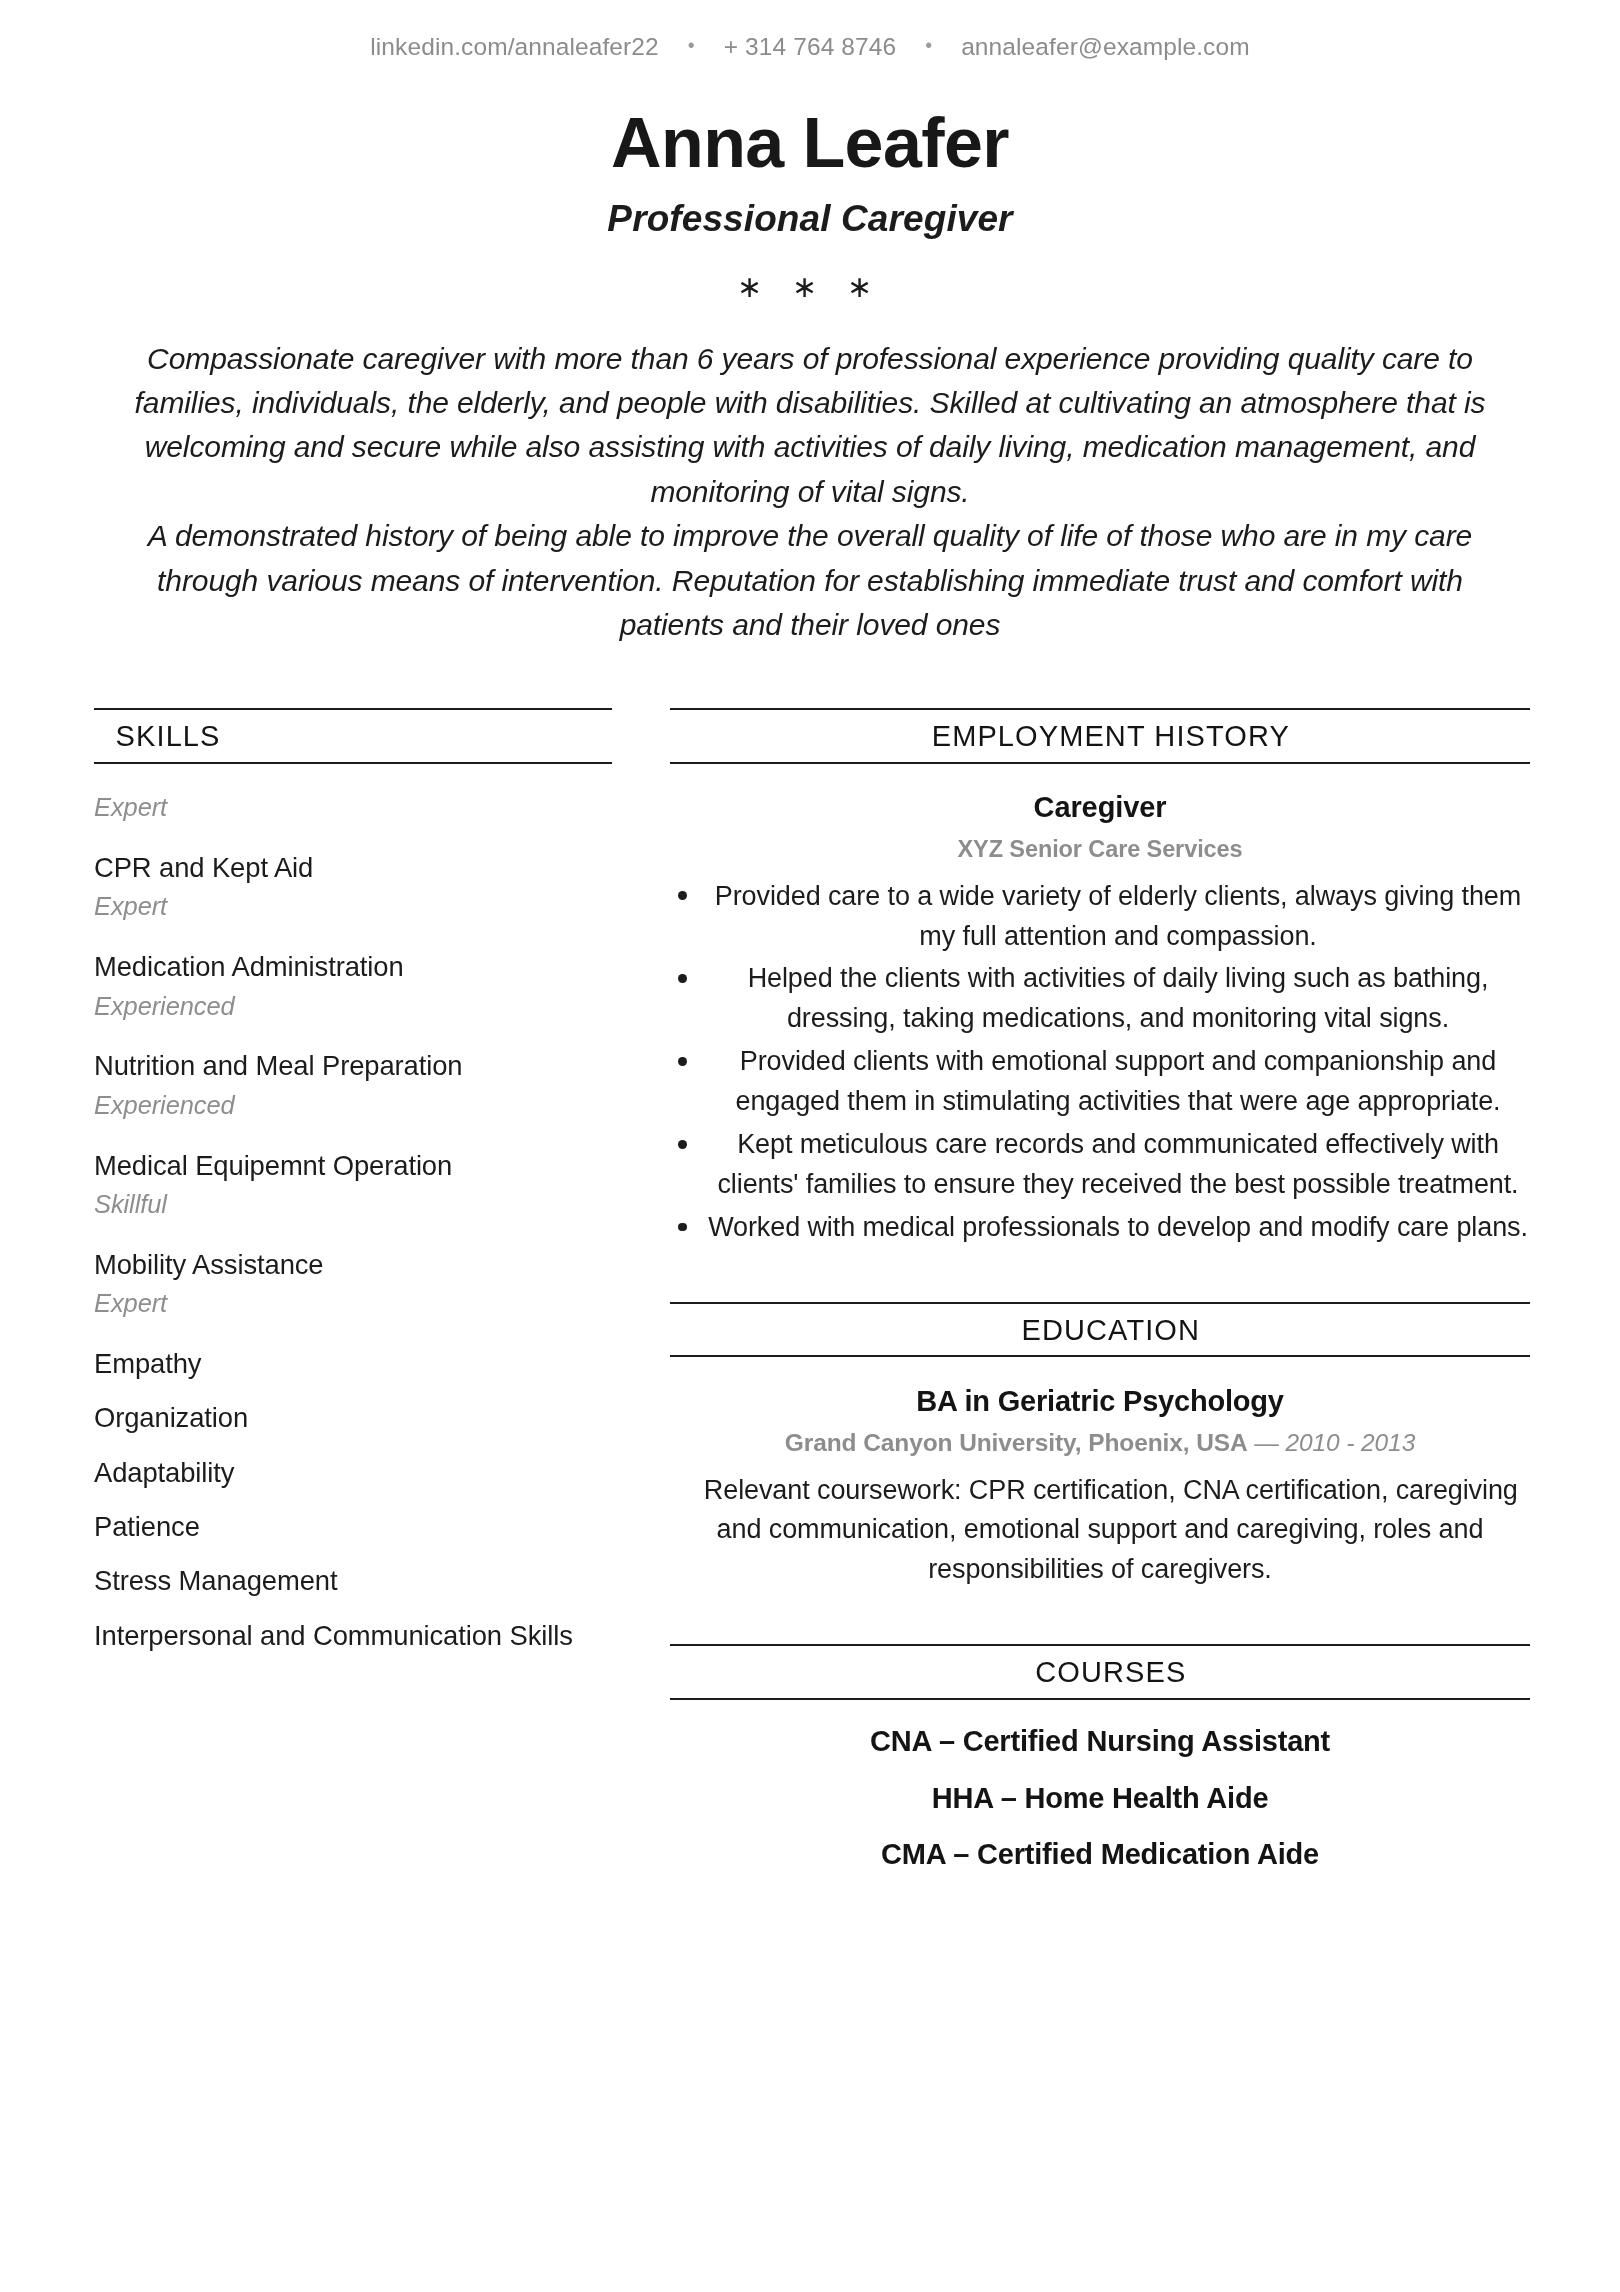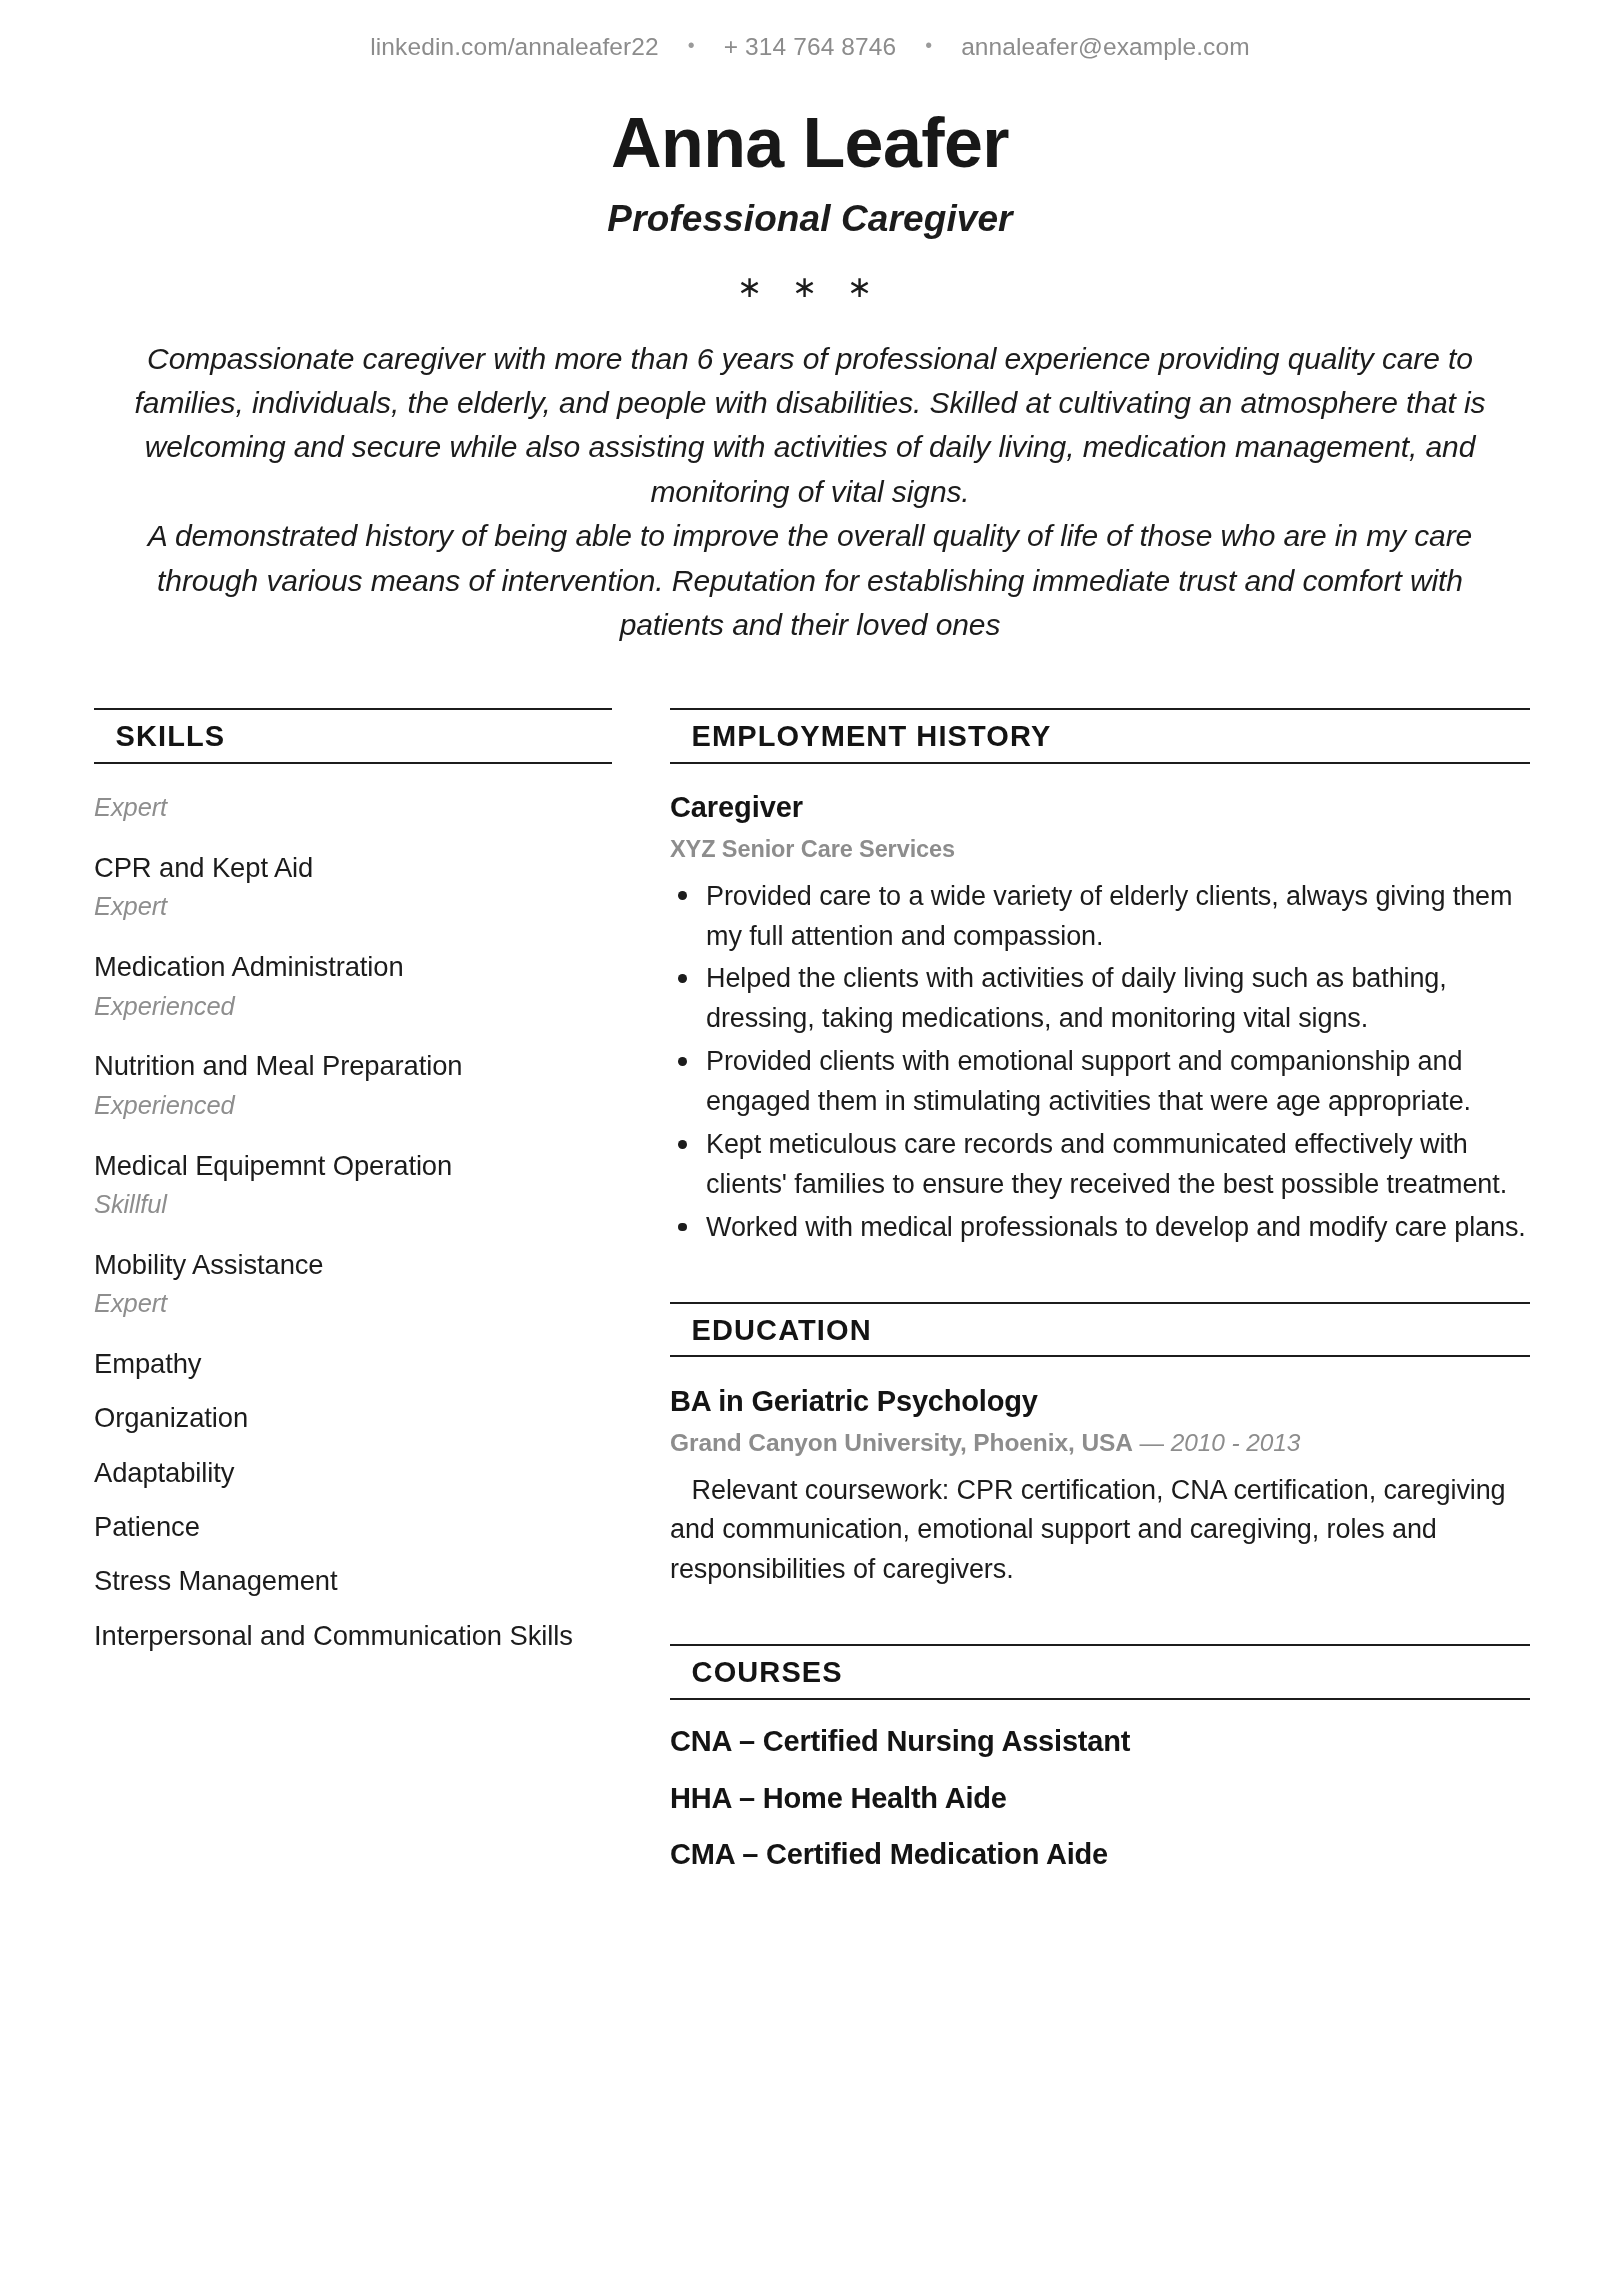--- a/index.html
+++ b/index.html
@@ -88,32 +88,32 @@
   
   .body-cols {
     display: flex;
     margin-top: 61px;
     padding: 0 94px 0 94px;
     box-sizing: border-box;
     align-items: flex-start;
   }
   .col-left  { width: 518px; flex: 0 0 518px; }
   .col-gap   { width: 58px; flex: 0 0 58px; }
-  .col-right { width: 860px; flex: 0 0 860px; }
+  .col-right { width: 860px; flex: 0 0 860px; text-align: center; }
 
   
   .section-head {
     border-top: 2.9px solid #1c1c1c;
     border-bottom: 2.9px solid #1c1c1c;
     padding: 10.8px 0 8.8px 21.6px;
     margin-bottom: 27.4px;
   }
   .section-head .section-title {
     font-size: 29px;
-    font-weight: 700;
+    font-weight: 400;
     letter-spacing: 1.1px;
     color: #141414;
     line-height: 1.1;
   }
   .section-head.tight { margin-bottom: 25.5px; }
 
   
   .skill { margin-bottom: 13.7px; }
   .skill-name {
     font-size: 27.4px;

